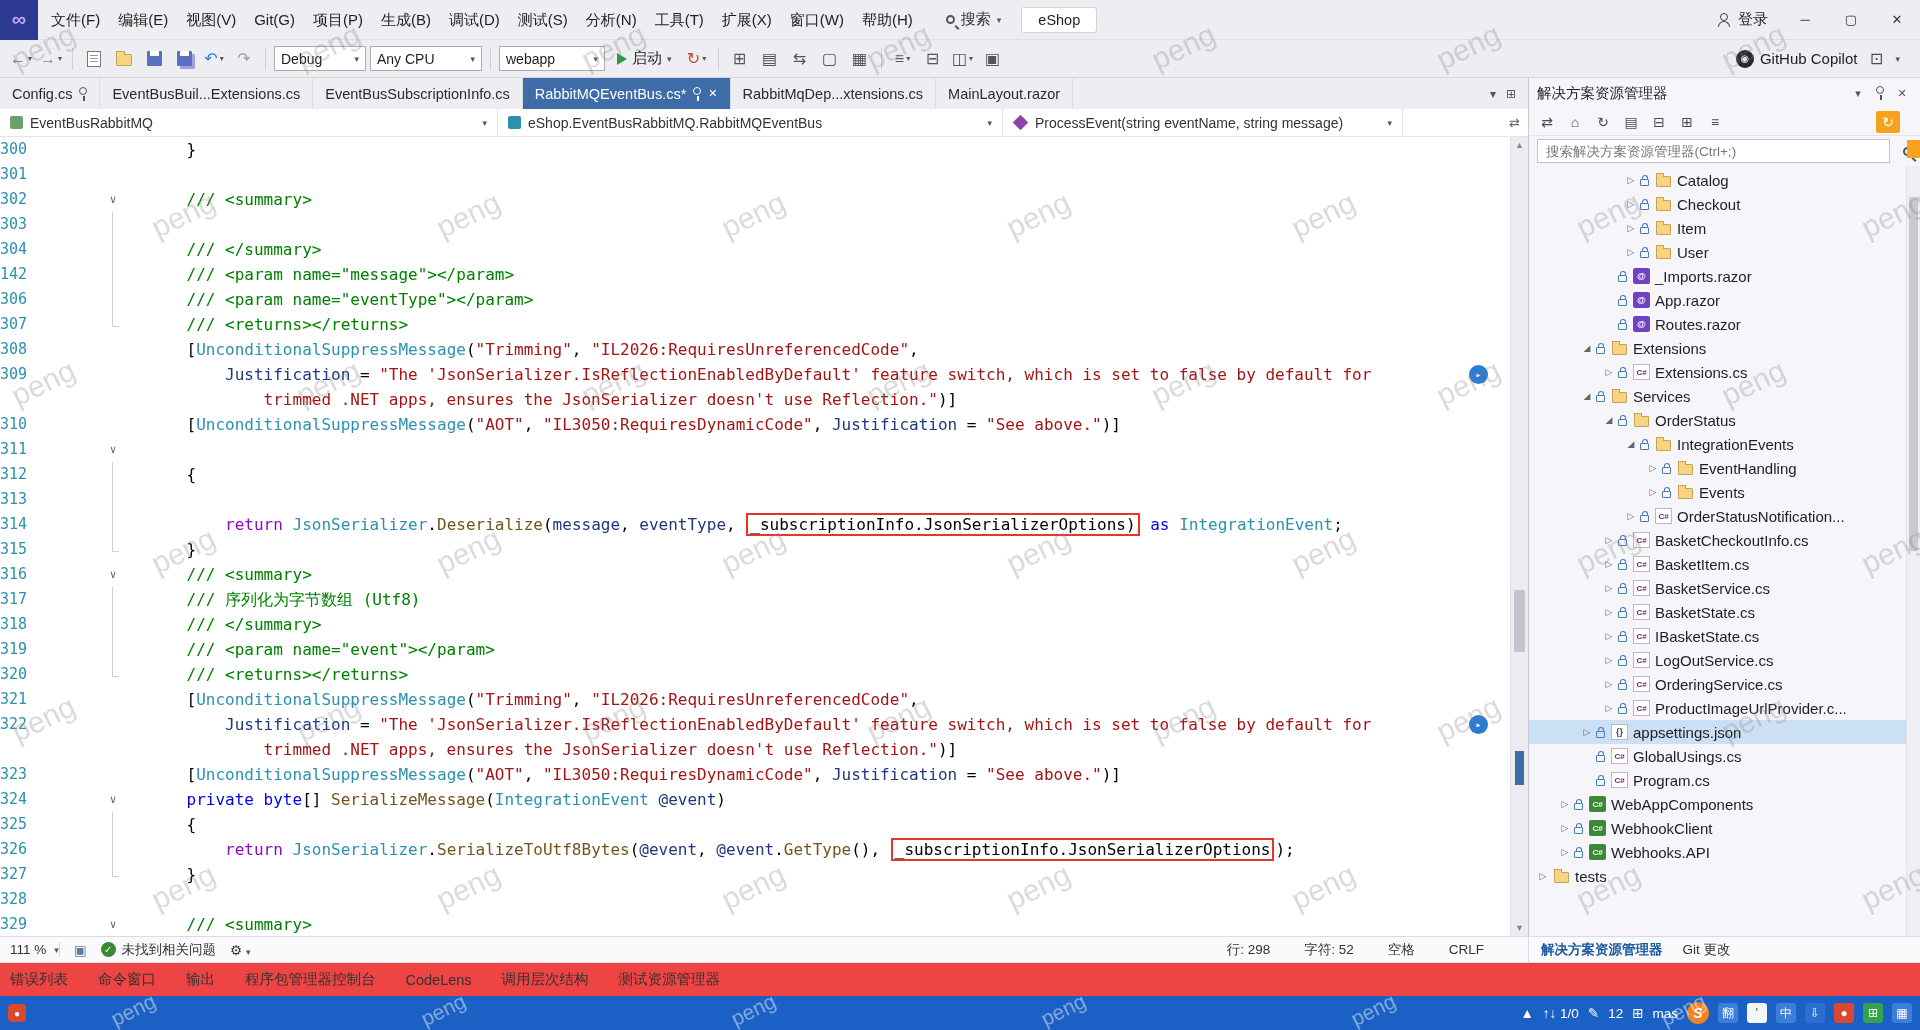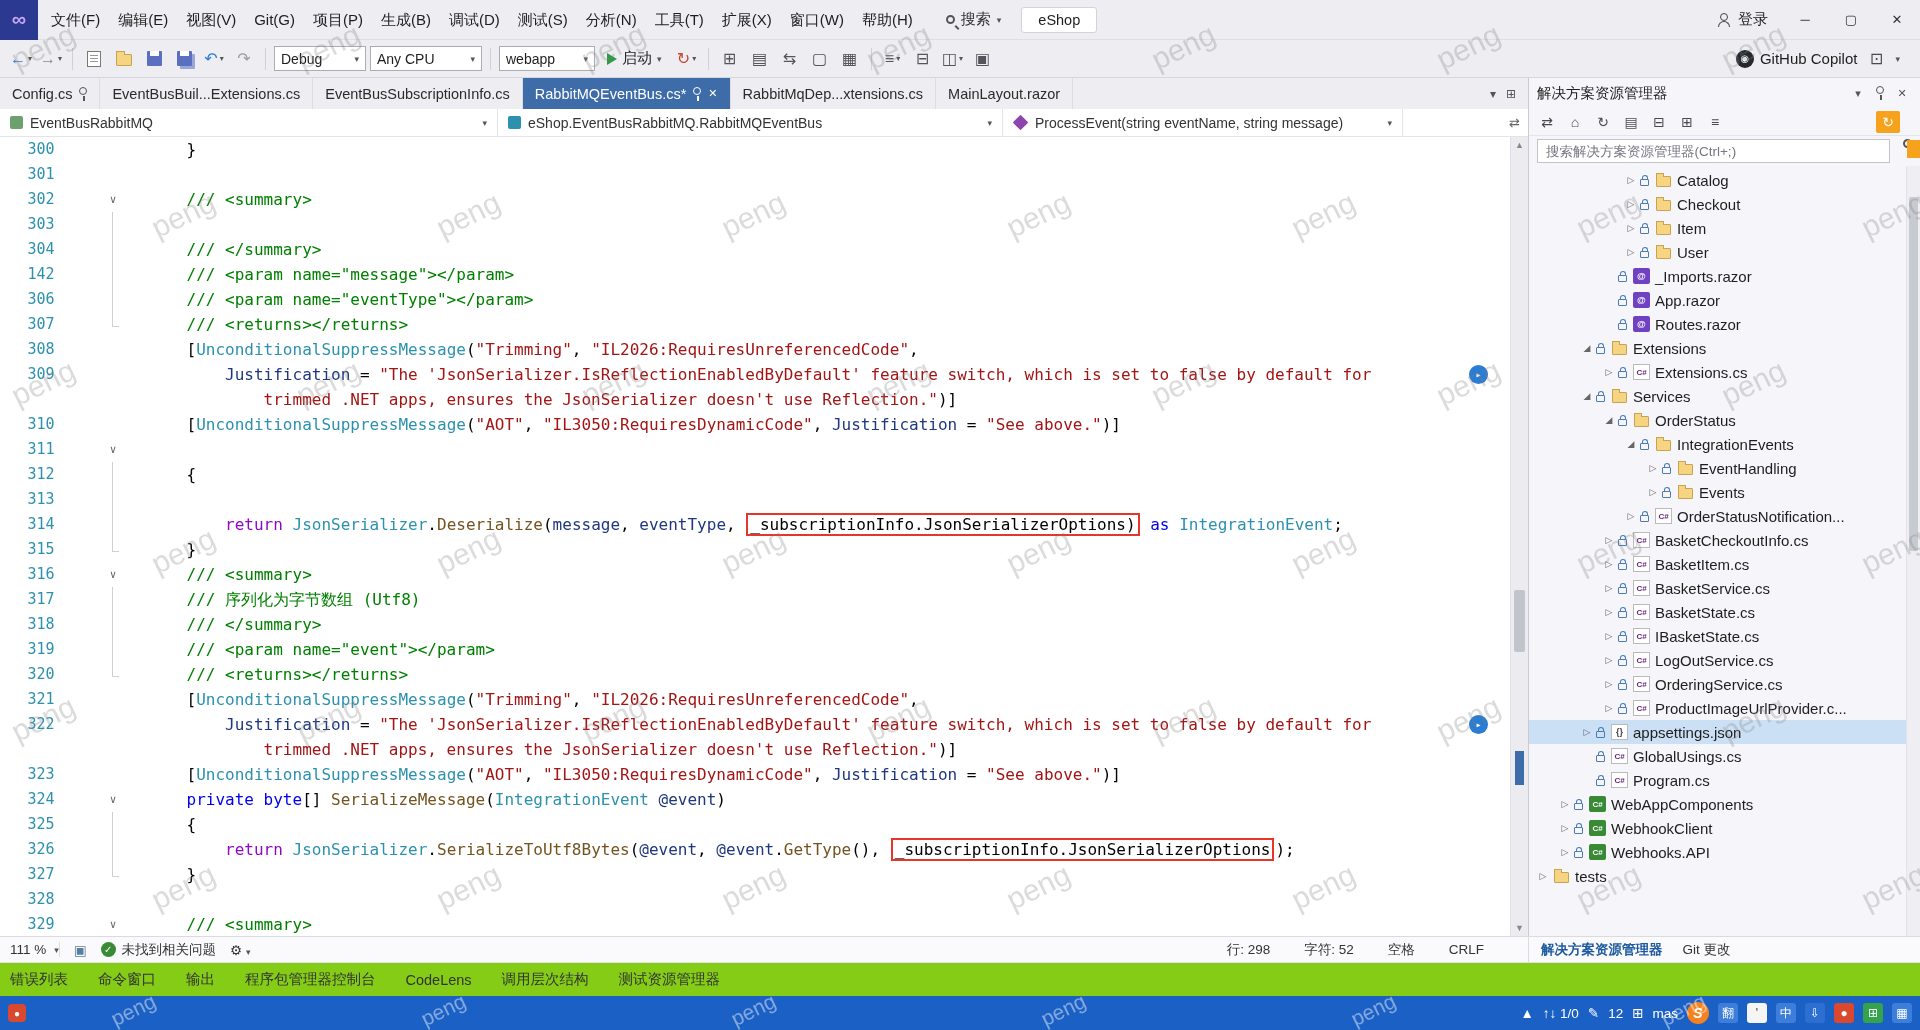--- a/index.html
+++ b/index.html
@@ -62,21 +62,21 @@
   .bci{width:13px;height:13px;border-radius:2px;flex:none}
   .bci.proj{background:#6CA06C}
   .bci.cls{background:#2B91AF}
   .bci.meth{background:#8E44AD;transform:rotate(45deg);border-radius:1px;width:11px;height:11px;margin:0 2px}
   .bc-right{flex:1;display:flex;align-items:center;justify-content:flex-end;gap:10px;padding-right:8px;color:#666;font-size:13px}
 
   
   .codewrap{position:relative;flex:1;overflow:hidden;background:#fff}
   .code{font-family:"DejaVu Sans Mono","Liberation Mono",monospace}
   .crow{display:flex;height:25px;line-height:25px;position:relative}
-  .lnum{width:96px;flex:none;text-align:center;padding-right:14px;color:#2B91AF;font-size:15px}
+  .lnum{width:96px;flex:none;text-align:left;padding-right:14px;color:#2B91AF;font-size:15px}
   .fold{width:34px;flex:none;position:relative;text-align:center;color:#666;font-size:11px;line-height:25px}
   .gline{position:absolute;left:16px;top:0;bottom:0;width:1px;background:#CFCFD4}
   .gend{position:absolute;left:16px;top:0;height:60%;width:7px;border-left:1px solid #CFCFD4;border-bottom:1px solid #CFCFD4}
   .ctext{white-space:pre;font-size:16px;padding-left:18px}
   .seg.p{color:#010101}.seg.k{color:#0000EE}.seg.c{color:#8F08C4}.seg.t{color:#2B91AF}
   .seg.s{color:#A31515}.seg.m{color:#74531F}.seg.i{color:#1F377F}.seg.g{color:#008000}
   .seg.box{border:2px solid #E8352B;padding:0 2px;margin:0 1px}
   .cop{position:absolute;right:40px;top:3px;width:19px;height:19px;border-radius:50%;background:#2B7CD3;color:#fff;font-size:10px;display:flex;align-items:center;justify-content:center}
   .vscroll{position:absolute;right:0;top:0;bottom:0;width:18px;background:#ECECF0;border-left:1px solid #E0E0E6;display:flex;flex-direction:column;align-items:center;font-size:9px;color:#888}
   .vs-arrow{height:16px;line-height:16px}
@@ -85,21 +85,21 @@
   .vs-mark{position:absolute;left:4px;right:4px;top:78%;height:34px;background:#3E6CA8}
 
   
   .sidebar{flex:1;background:#F6F6FA;border-left:1px solid #C9CAD3;display:flex;flex-direction:column;position:relative}
   .se-header{height:30px;display:flex;align-items:center;padding:0 8px;font-size:14.5px;color:#1e1e1e;gap:8px}
   .se-header .ttl{flex:1;white-space:nowrap;overflow:hidden}
   .se-hicon{color:#555;font-size:11px;width:20px;text-align:center}
   .se-toolbar{height:28px;display:flex;align-items:center;gap:4px;padding:0 6px;border-bottom:1px solid #E4E4EA}
   .se-tbi{width:24px;height:22px;display:inline-flex;align-items:center;justify-content:center;color:#4a4a52;font-size:14px;border-radius:2px}
   .se-tbi.hl{background:#F6A21D;color:#fff;margin-left:auto;margin-right:14px}
-  .se-search{height:30px;display:flex;padding:3px 8px;gap:13px}
+  .se-search{height:30px;display:flex;align-items:center;padding:3px 8px;gap:13px}
   .se-search input{flex:1;height:24px;border:1px solid #C2C3CC;background:#fff;padding:0 8px;font-size:13.5px;font-family:inherit;color:#333}
   .se-search input::placeholder{color:#767680}
   .tree{flex:1;overflow:hidden;padding-top:2px}
   .trow{display:flex;align-items:center;height:24px;white-space:nowrap;font-size:15px;color:#1e1e1e;padding-right:18px}
   .trow.sel{background:#CCE0F5}
   .chev{width:16px;flex:none;text-align:center;font-size:9px;color:#666}
   .lock{width:9px;height:7px;border:1.5px solid #4A7BB5;border-radius:1px;position:relative;margin:4px 4px 0 1px;flex:none}
   .lock::before{content:'';position:absolute;left:1px;top:-5px;width:4px;height:4px;border:1.5px solid #4A7BB5;border-bottom:none;border-radius:3px 3px 0 0}
   .ico{width:17px;height:16px;display:inline-flex;align-items:center;justify-content:center;margin:0 5px 0 2px;flex:none;font-size:8px;font-weight:bold;position:relative}
   .ico.folder::before,.ico.folder-gray::before{content:'';position:absolute;left:1px;top:4px;width:13px;height:9px;background:#F6D481;border:1px solid #C8A452;border-radius:1px}
@@ -116,21 +116,21 @@
   .statusband{height:26px;display:flex;background:#FAFAFC;border-top:1px solid #DADAE0;font-size:13.5px;color:#333}
   .status-left{width:1528px;display:flex;align-items:center;padding:0 10px;gap:14px}
   .zoom{display:flex;align-items:center;gap:8px;border-right:1px solid #DDD;padding-right:0}
   .okball{width:15px;height:15px;border-radius:50%;background:#388A34;color:#fff;font-size:10px;display:inline-flex;align-items:center;justify-content:center}
   .statmsg{display:flex;align-items:center;gap:6px}
   .status-right{margin-left:auto;display:flex;align-items:center;gap:34px;padding-right:34px}
   .se-tabs{flex:1;display:flex;align-items:center;gap:20px;padding-left:12px;border-left:1px solid #DADAE0;font-size:13.5px}
   .se-tab.active{color:#1E5A9E;font-weight:bold}
 
   
-  .paneltabs{height:34px;background:#84cc16;display:flex;align-items:center;gap:30px;padding-left:10px;font-size:14.5px;color:#333;border-top:1px solid #E0E0E6}
+  .paneltabs{height:34px;background:#ef4444;display:flex;align-items:center;gap:30px;padding-left:10px;font-size:14.5px;color:#333;border-top:1px solid #E0E0E6}
 
   
   .taskbar{height:34px;background:#1B60C4;display:flex;align-items:center;color:#fff;padding:0 8px;font-size:13.5px;gap:10px}
   .task-left{display:flex;align-items:center;gap:8px}
   .task-mid{flex:1}
   .task-right{display:flex;align-items:center;gap:9px}
   .tk-ico{width:20px;height:20px;border-radius:3px;display:inline-flex;align-items:center;justify-content:center;font-size:12px}
   .sogou{width:22px;height:22px;border-radius:50%;background:#F48220;color:#fff;font-weight:bold;font-size:14px;display:inline-flex;align-items:center;justify-content:center;font-style:italic}
   .redapp{width:18px;height:18px;border-radius:4px;background:#D9482F;display:inline-flex;align-items:center;justify-content:center;color:#fff;font-size:10px}
 
@@ -199,21 +199,21 @@
         <span class="tbsep"></span>
         <span class="combo" style="width: 92px;">
           <span>Debug</span>
           <span class="dd">▾</span>
         </span>
         <span class="combo" style="width: 112px;">
           <span>Any CPU</span>
           <span class="dd">▾</span>
         </span>
         <span class="tbsep"></span>
-        <span class="combo" style="width: 96px;">
+        <span class="combo" style="width: 106px;">
           <span>webapp</span>
           <span class="dd">▾</span>
         </span>
         <span class="playbtn">
           <span class="play-tri"></span>
           <span>启动</span>
           <span class="dd">▾</span>
         </span>
         <span class="tbi" style="color: rgb(199, 70, 52);">↻<span class="dd">▾</span></span>
         <span class="tbsep"></span>

